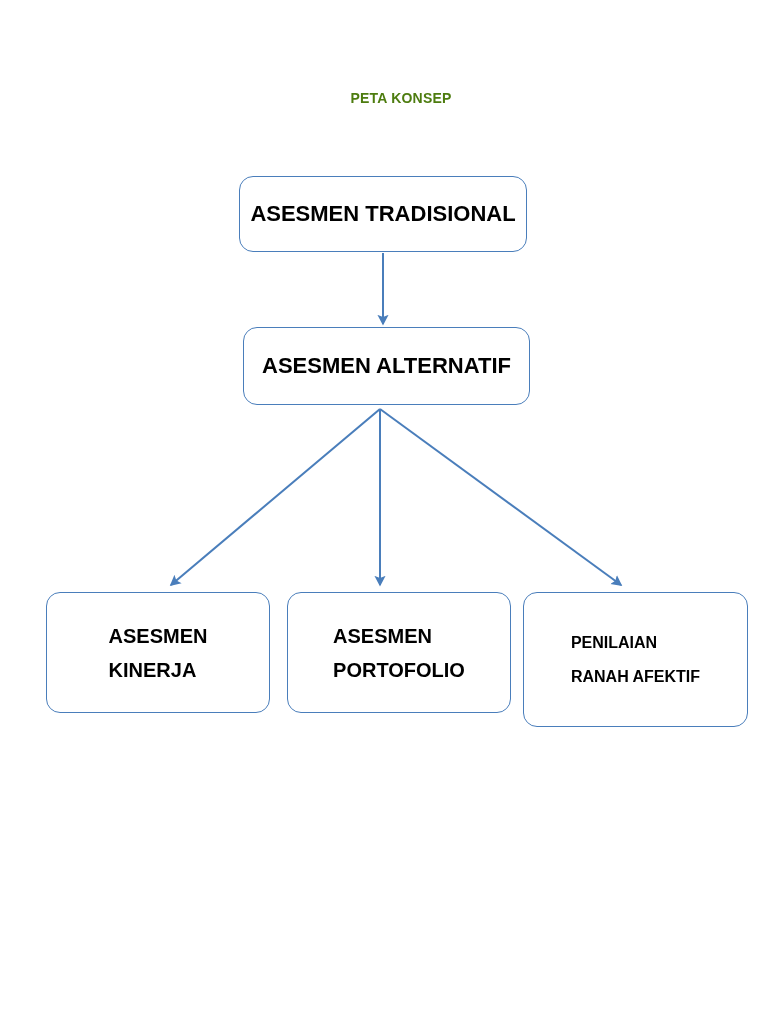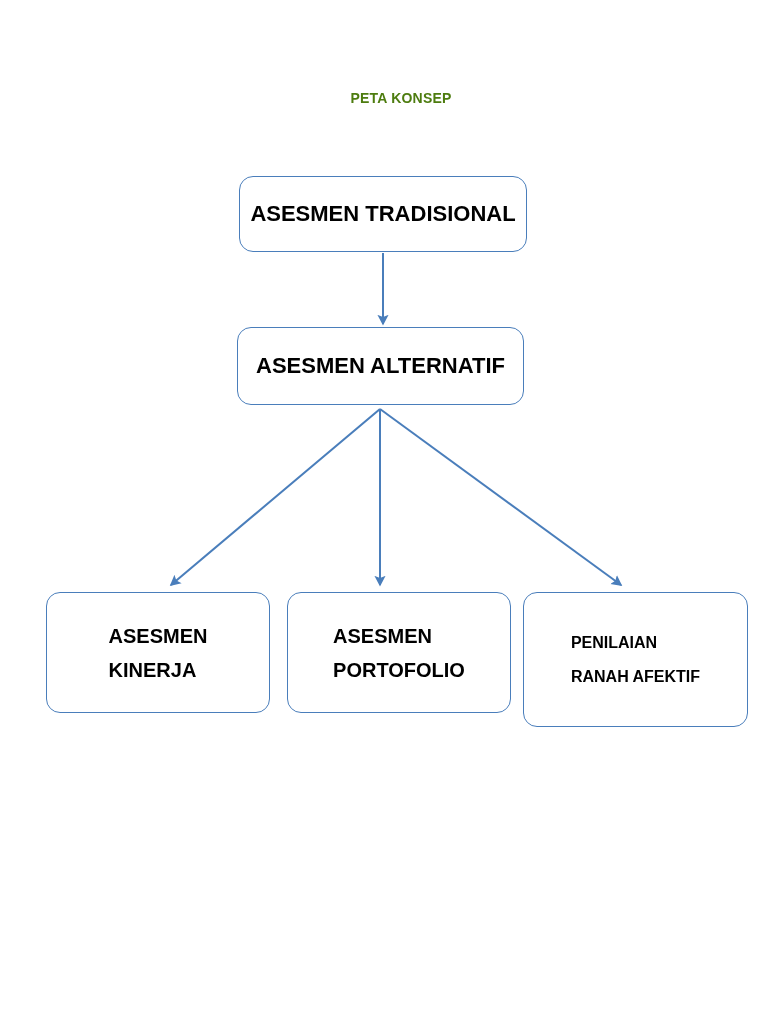--- a/index.html
+++ b/index.html
@@ -70,21 +70,21 @@
 
   #node-traditional {
     left: 239px;
     top: 176px;
     width: 288px;
     height: 76px;
     font-size: 22px;
     line-height: 26px;
   }
   #node-alternative {
-    left: 237px;
+    left: 243px;
     top: 327px;
     width: 287px;
     height: 78px;
     font-size: 22px;
     line-height: 26px;
   }
   #node-kinerja {
     left: 46px;
     top: 592px;
     width: 224px;

